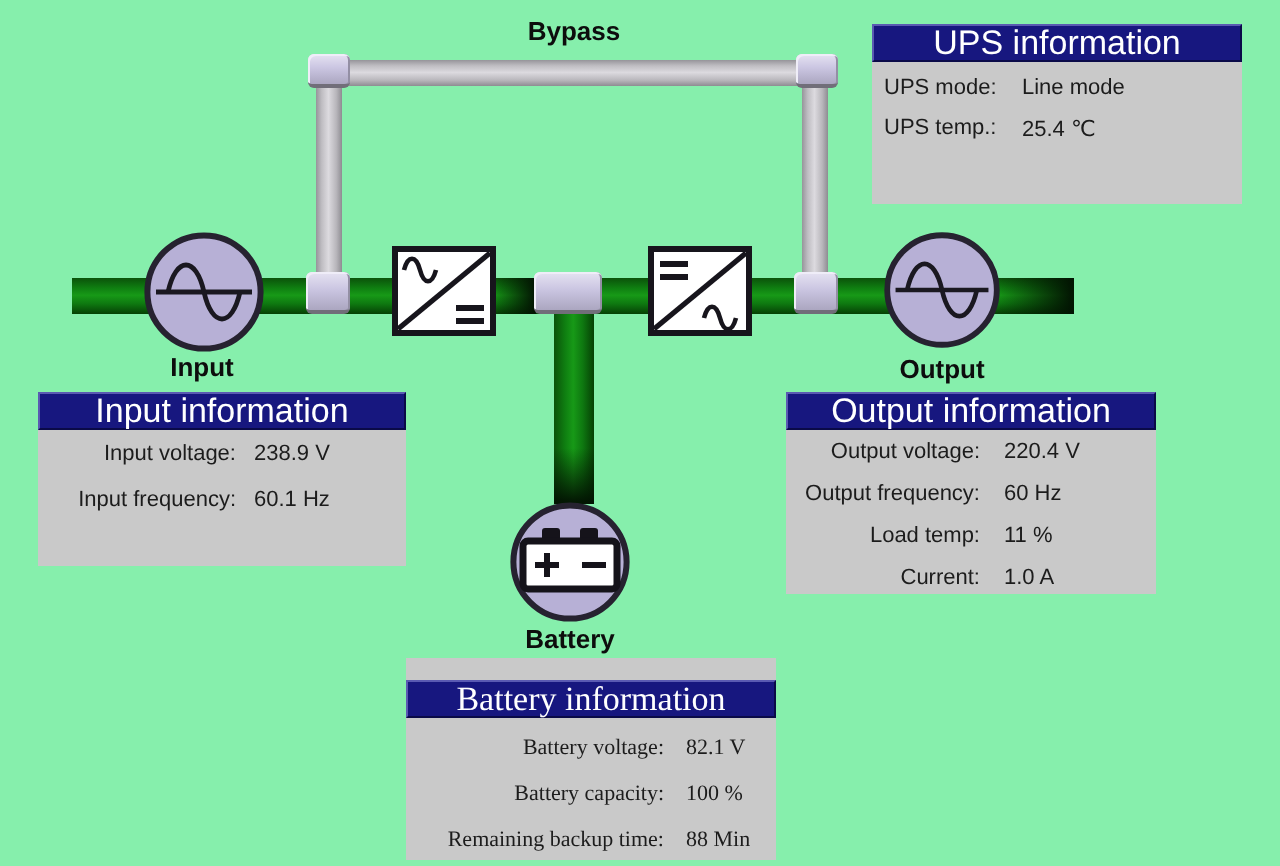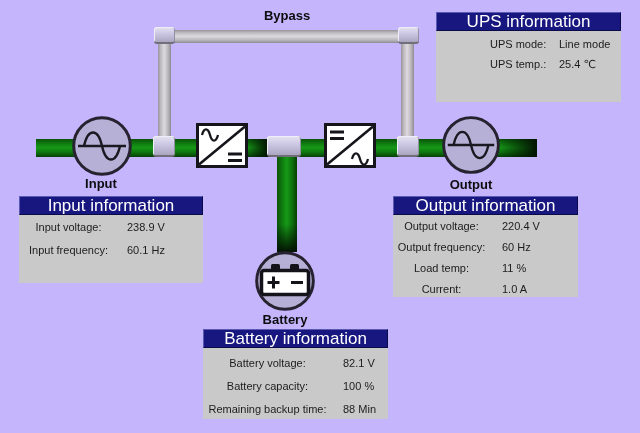--- a/index.html
+++ b/index.html
@@ -1,18 +1,18 @@
 <!DOCTYPE html>
 <html><head>
 <meta charset="utf-8">
 <style>
   html,body{margin:0;padding:0;}
   .stage{
     position:relative;width:640px;height:433px;overflow:hidden;
-    background:#c4b5fd;
+    background:#86efac;
     font-family:"Liberation Sans","DejaVu Sans",sans-serif;
   }
   
   .pipe{position:absolute;}
   .pipe-gray-h{background:linear-gradient(180deg,#96949a 0%,#bfbdc2 22%,#dcdadf 48%,#b8b6bb 78%,#8e8c92 100%);}
   .pipe-gray-v{background:linear-gradient(90deg,#96949a 0%,#bfbdc2 22%,#dcdadf 48%,#b8b6bb 78%,#8e8c92 100%);}
   .pipe-green-h{background:linear-gradient(180deg,#0b520a 0%,#0f7f11 28%,#179917 48%,#0e7810 72%,#064005 100%);}
   .pipe-green-v{background:linear-gradient(90deg,#0b520a 0%,#0f7f11 28%,#179917 48%,#0e7810 72%,#064005 100%);}
   .fade-right{background:linear-gradient(90deg,rgba(2,22,2,0) 0%,rgba(2,18,2,0.95) 95%);}
   .fade-down{background:linear-gradient(180deg,rgba(2,22,2,0) 0%,rgba(2,18,2,0.95) 95%);}
@@ -29,29 +29,29 @@
     font-size:13px;font-weight:bold;color:#0d0d0d;white-space:nowrap;
   }
   
   .panel{position:absolute;background:#c9c9c9;}
   .panel-title{
     height:17px;line-height:17px;background:#17177f;color:#ffffff;
     font-size:17px;text-align:center;
     border:1px solid;border-color:#5a5ab2 #0a0a48 #0a0a48 #5a5ab2;
   }
   .row{display:flex;align-items:center;color:#1c1c1c;font-size:11px;}
-  .row .lbl{text-align:center;white-space:nowrap;}
+  .row .lbl{text-align:right;white-space:nowrap;}
   .row .val{white-space:nowrap;}
   .panel-input  .row{height:23px;} .panel-input  .lbl{width:99px;}  .panel-input  .val{margin-left:9px;}
   .panel-output .row{height:21px;} .panel-output .lbl{width:97px;}  .panel-output .val{margin-left:12px;}
-  .panel-battery{padding-top:0;} 
+  .panel-battery{padding-top:11px;font-family:Liberation Serif, serif;} 
   .panel-battery .row{height:23px;} .panel-battery .lbl{width:129px;} .panel-battery .val{margin-left:11px;}
   .panel-battery .panel-body{padding-top:3px;}
   .panel-ups .row{height:20px;} .panel-ups .lbl{width:69px;text-align:left;padding-left:6px;} .panel-ups .val{margin-left:0;}
-  .panel-ups .panel-body{padding-top:3px;padding-left:48px;}
+  .panel-ups .panel-body{padding-top:3px;}
 </style>
 </head>
 <body>
 
 <div class="stage">
 
   <div class="pipe pipe-gray-h" style="left:166px;top:30px;width:242px;height:13px"></div>
   <div class="pipe pipe-gray-v" style="left:158px;top:44px;width:13px;height:94px"></div>
   <div class="pipe pipe-gray-v" style="left:401px;top:44px;width:13px;height:94px"></div>
   <div class="connector" style="left:154px;top:27px;width:21px;height:15px"></div>

